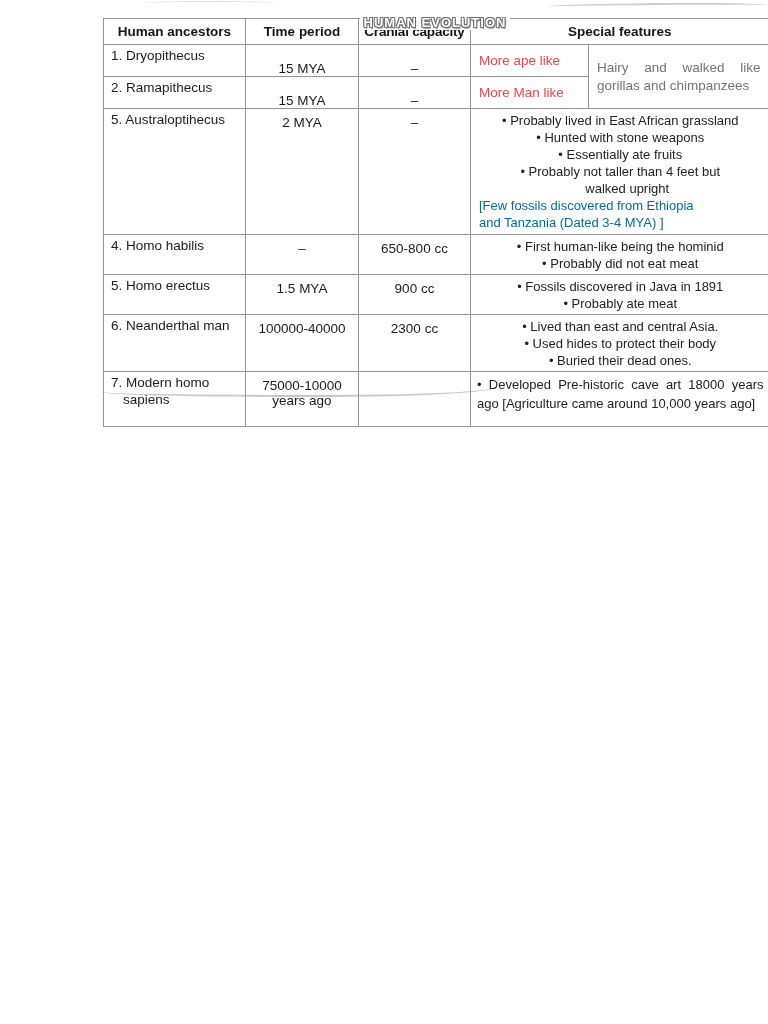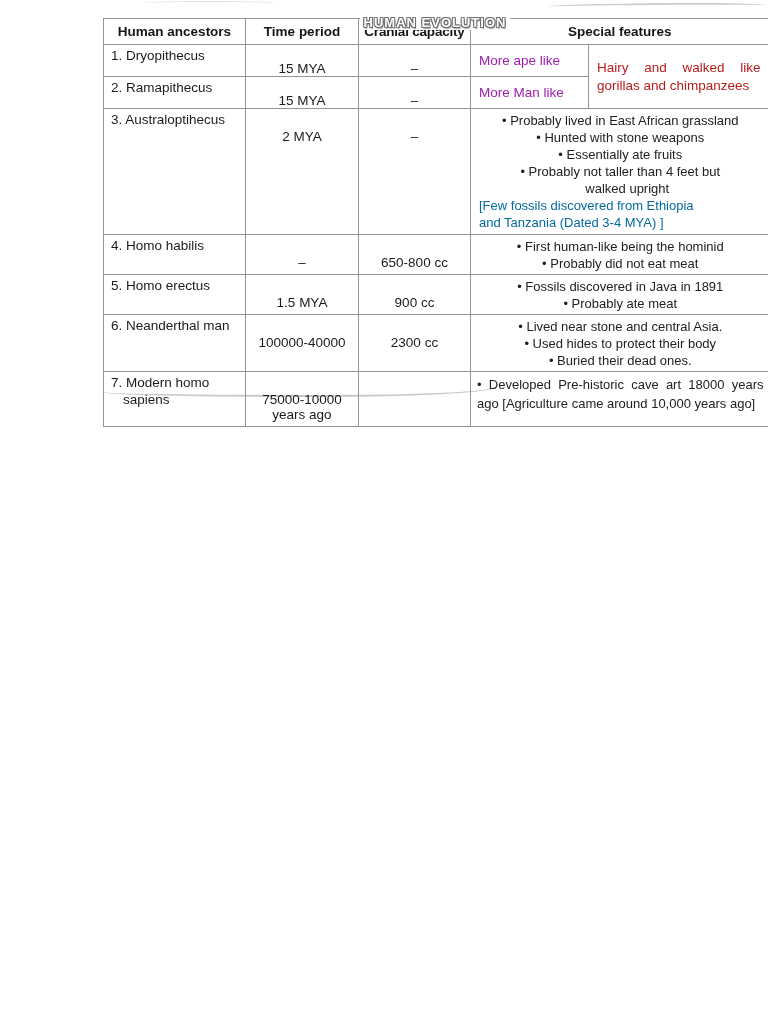--- a/index.html
+++ b/index.html
@@ -84,38 +84,38 @@
   td.name {
     font-size: 13.5px;
     color: #1b1b1b;
     padding: 2px 4px 0 19px;
     text-indent: -12px;
     line-height: 17px;
   }
   td.val {
     font-size: 13.5px;
     text-align: center;
-    padding-top: 20px;
+    padding-top: 6px;
     color: #1b1b1b;
   }
   td.val-mid { vertical-align: middle; padding-top: 16px; }
 
   td.feat-left {
     font-size: 13.5px;
     vertical-align: middle;
     padding: 0 2px 0 8px;
-    color: #a21caf;
+    color: #ef4444;
   }
   td.feat-shared {
     font-size: 13.5px;
     vertical-align: middle;
     text-align: justify;
     padding: 1px 8px 1px 8px;
     line-height: 17.5px;
-    color: #b91c1c;
+    color: #737373;
   }
 
   td.features { padding: 3px 5px 2px 6px; }
   .features ul {
     list-style: none;
     font-size: 13px;
     line-height: 17px;
     color: #222;
   }
   .features li {
@@ -175,21 +175,21 @@
     </tr>
 
     <tr class="h2">
       <td class="name">2. Ramapithecus</td>
       <td class="val val-mid">15 MYA</td>
       <td class="val val-mid">–</td>
       <td class="feat-left">More Man like</td>
     </tr>
 
     <tr class="h3">
-      <td class="name">3. Australoptihecus</td>
+      <td class="name">5. Australoptihecus</td>
       <td class="val">2 MYA</td>
       <td class="val">–</td>
       <td class="features last" colspan="2">
         <ul>
               <li>• Probably lived in East African grassland</li>
               <li>• Hunted with stone weapons</li>
               <li>• Essentially ate fruits</li>
               <li>• Probably not taller than 4 feet but
 walked upright</li>
             </ul>
@@ -221,21 +221,21 @@
             </ul>
       </td>
     </tr>
 
     <tr class="h6">
       <td class="name">6. Neanderthal man</td>
       <td class="val">100000-40000</td>
       <td class="val">2300 cc</td>
       <td class="features last" colspan="2">
         <ul>
-              <li>• Lived near stone and central Asia.</li>
+              <li>• Lived than east and central Asia.</li>
               <li>• Used hides to protect their body</li>
               <li>• Buried their dead ones.</li>
             </ul>
       </td>
     </tr>
 
     <tr class="h7">
       <td class="name">7. Modern homo sapiens</td>
       <td class="val">75000-10000 years ago</td>
       <td class="val"></td>

